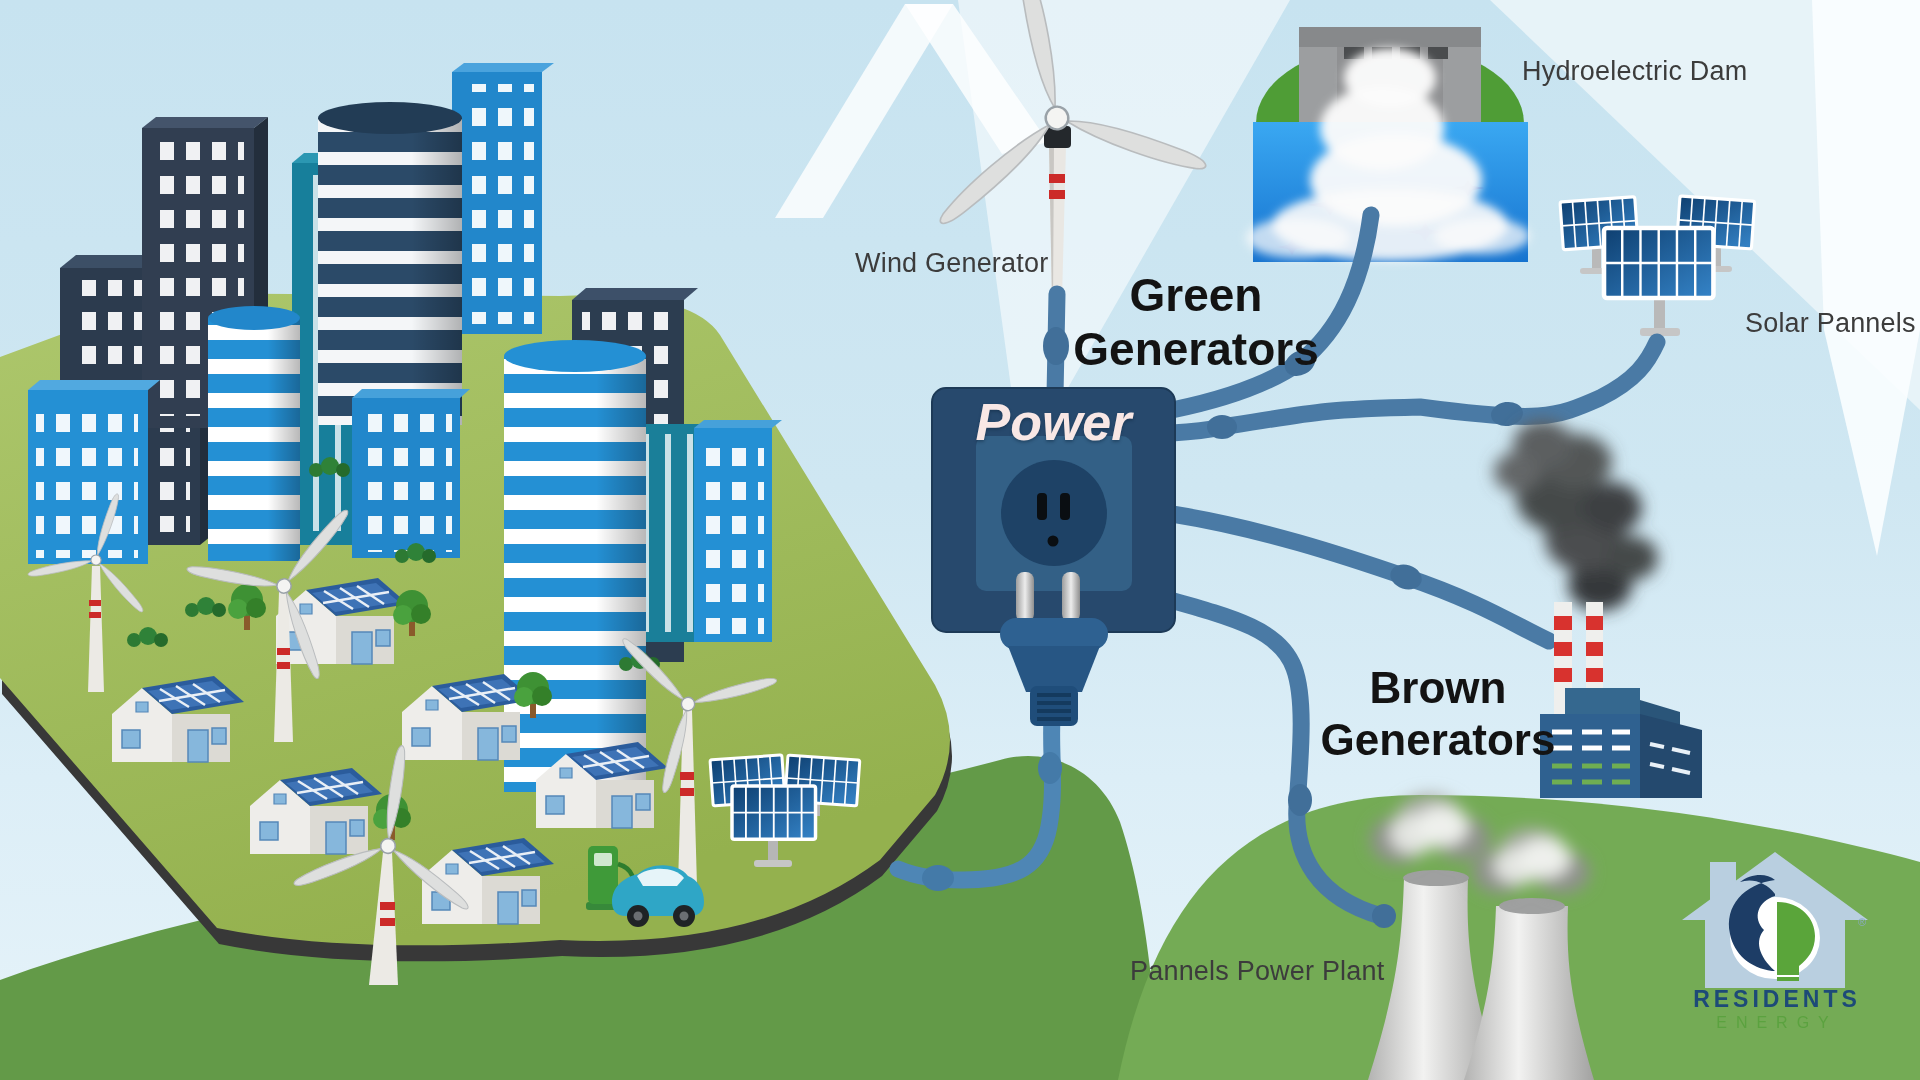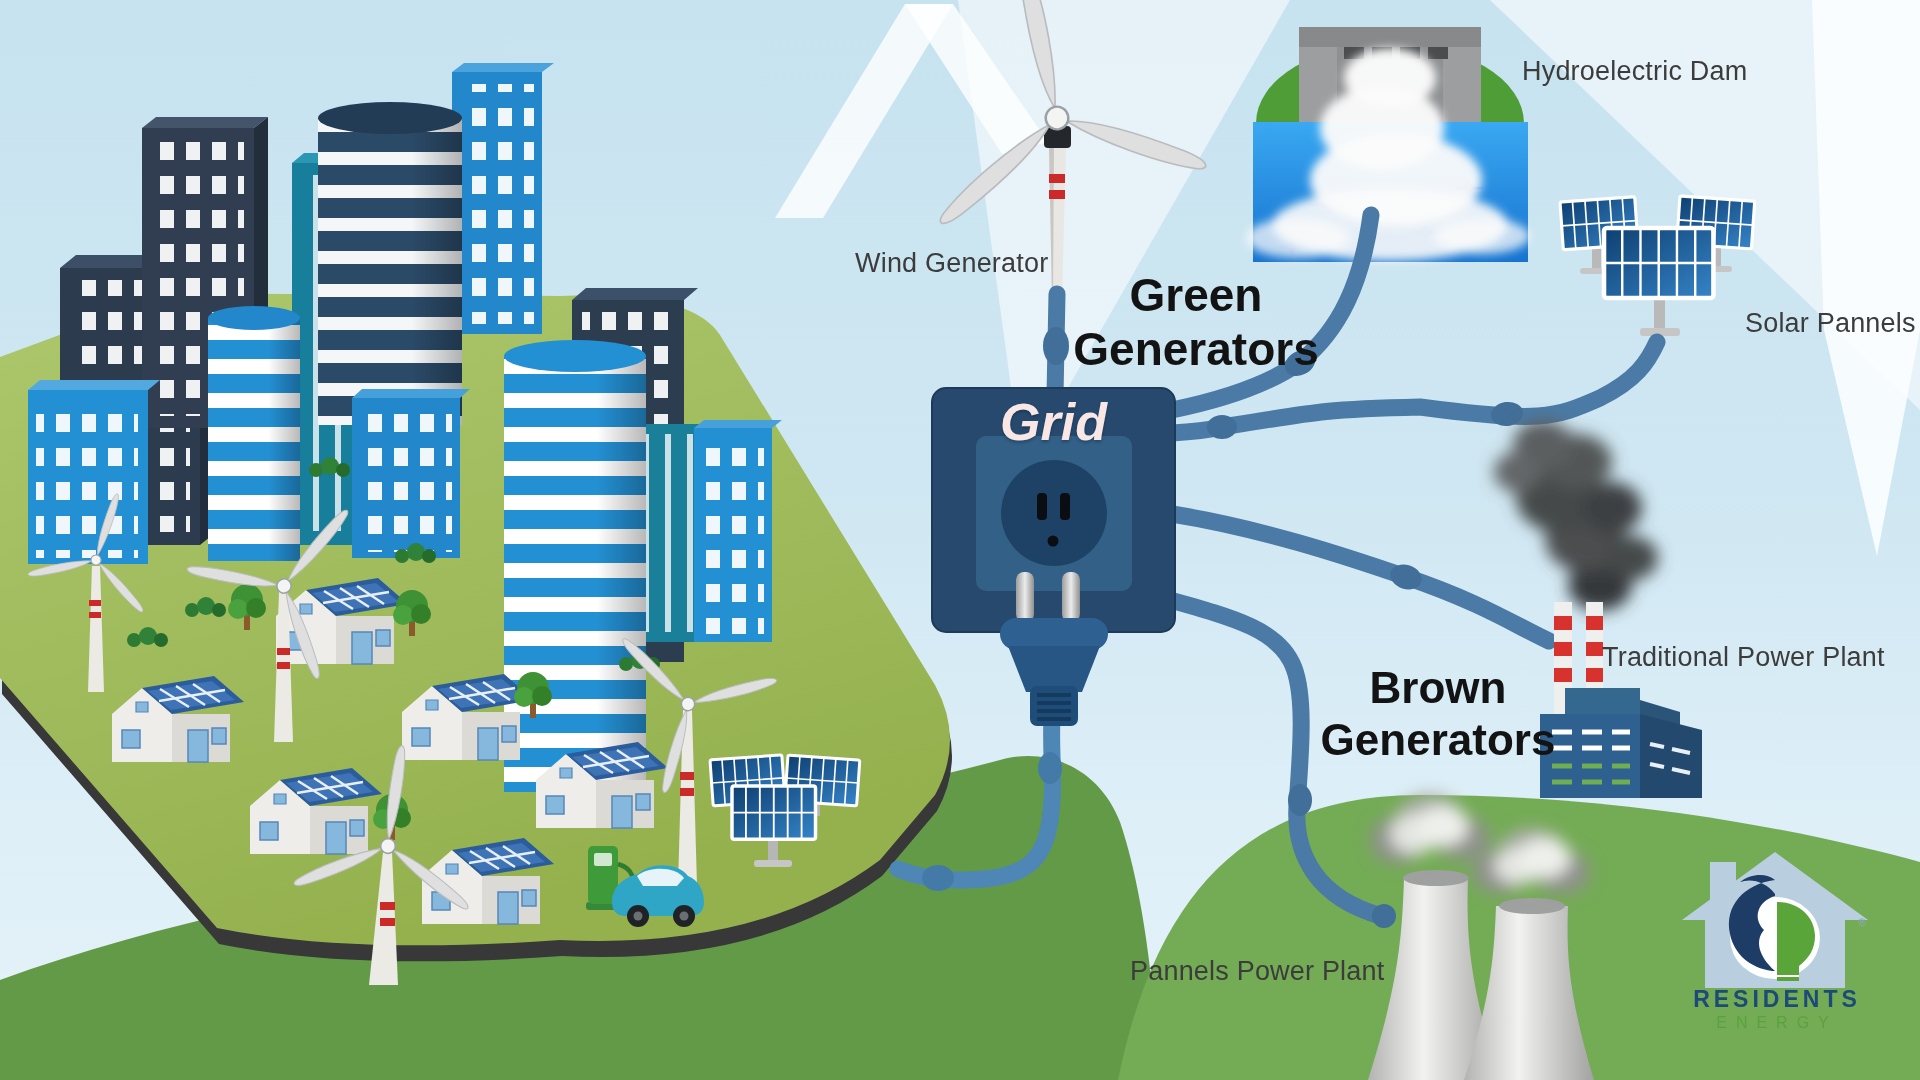--- a/index.html
+++ b/index.html
@@ -487,20 +487,19 @@
   </g>
 </svg>
 
 <div class="label" style="left:855px;top:248px;">Wind Generator</div>
 <div class="heading" style="left:1056px;top:240px;width:280px;">Green
 Generators</div>
 <div class="label" style="left:1522px;top:56px;">Hydroelectric Dam</div>
 <div class="label" style="left:1745px;top:308px;">Solar Pannels</div>
 <div class="heading" style="left:1308px;top:634px;width:260px;font-size:44px;">Brown
 Generators</div>
-<div class="label" style="left:1602px;top:642px;">Traditional Power Plant</div>
 <div class="label" style="left:1130px;top:956px;">Pannels Power Plant</div>
-<div class="grid-label">Grid</div>
+<div class="grid-label">Power</div>
 <div class="logo-line1">RESIDENTS</div>
 <div class="logo-line2">ENERGY</div>
 <div class="logo-reg">®</div>
 
 </div>
 
 </body></html>

